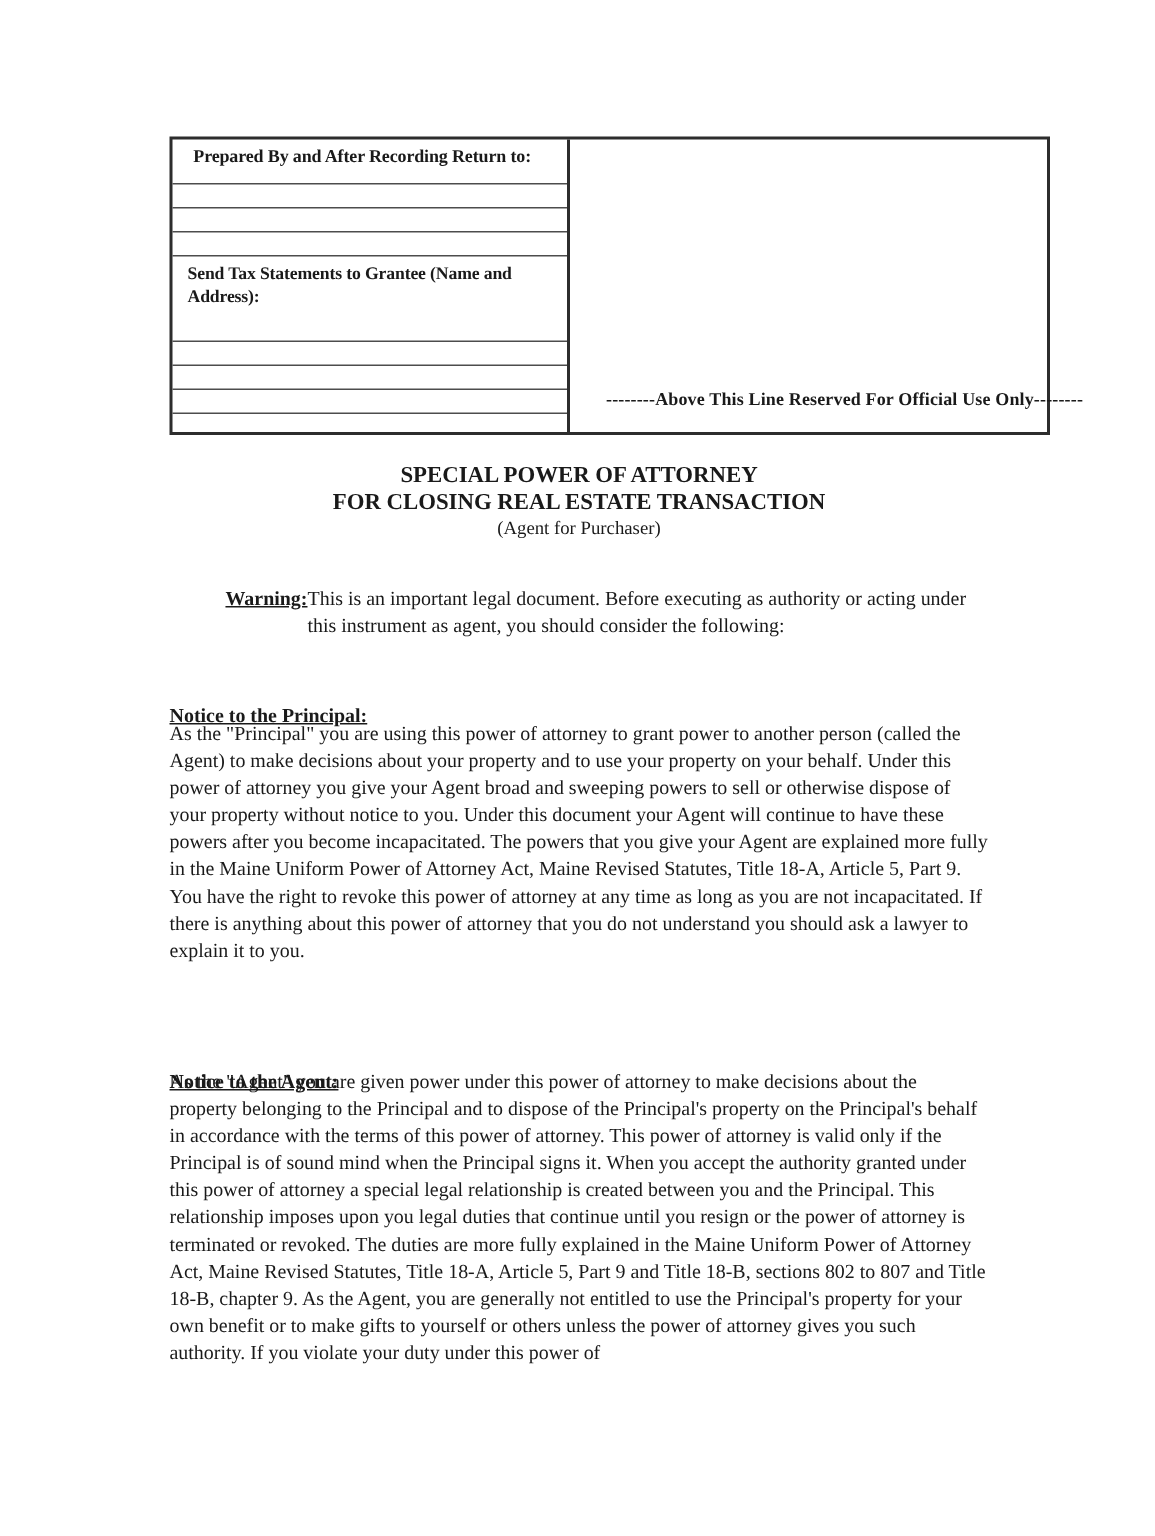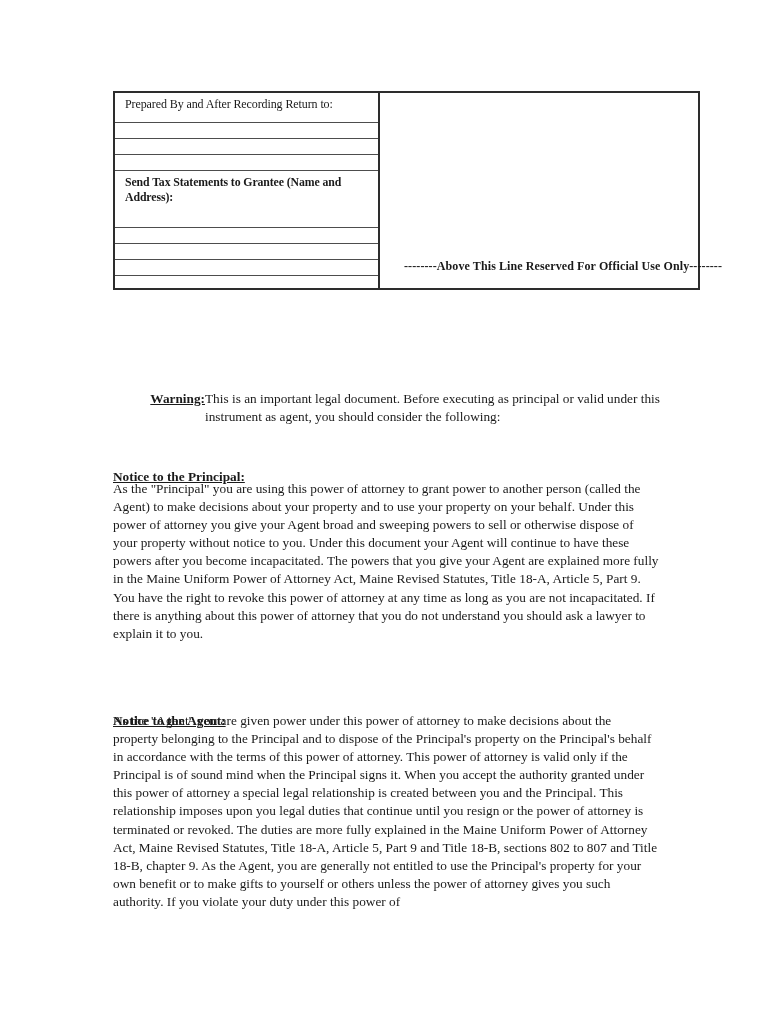--- a/index.html
+++ b/index.html
@@ -35,26 +35,27 @@
     display: flex;
     flex-direction: column;
   }
   .box-right {
     flex: 1;
     position: relative;
   }
   .row-header {
     height: 29px;
     box-sizing: border-box;
-    padding: 4px 8px 0 10px;
-    font-weight: normal;
+    padding: 4px 24px 0 10px;
+    font-weight: bold;
     font-size: 12px;
     line-height: 14px;
     white-space: nowrap;
     letter-spacing: -0.1px;
+    text-align: right;
   }
   .fill-line {
     height: 16px;
     box-sizing: border-box;
     border-top: 1.5px solid #4d4d4d;
   }
   .fill-line.grow { flex: 1; }
   .row-tax {
     height: 57px;
     box-sizing: border-box;
@@ -150,24 +151,29 @@
       <div class="fill-line"></div>
       <div class="fill-line"></div>
       <div class="fill-line"></div>
       <div class="fill-line grow"></div>
     </div>
     <div class="box-right">
       <div class="official-use">--------Above This Line Reserved For Official Use Only--------</div>
     </div>
   </div>
 
+  <div class="title-block">
+    <div class="title-line">SPECIAL POWER OF ATTORNEY</div>
+    <div class="title-line">FOR CLOSING REAL ESTATE TRANSACTION</div>
+    <div class="title-subtitle">(Agent for Purchaser)</div>
+  </div>
 
   <div class="warning-row">
     <span class="warning-label">Warning:</span>
-    <div class="warning-text">This is an important legal document. Before executing as principal or valid under this instrument as agent, you should consider the following:</div>
+    <div class="warning-text">This is an important legal document. Before executing as authority or acting under this instrument as agent, you should consider the following:</div>
   </div>
 
   <div class="section-heading heading-principal">Notice to the Principal:</div>
 
   <p class="body-para para-principal">As the "Principal" you are using this power of attorney to grant power to another person (called the Agent) to make decisions about your property and to use your property on your behalf. Under this power of attorney you give your Agent broad and sweeping powers to sell or otherwise dispose of your property without notice to you. Under this document your Agent will continue to have these powers after you become incapacitated. The powers that you give your Agent are explained more fully in the Maine Uniform Power of Attorney Act, Maine Revised Statutes, Title 18-A, Article 5, Part 9. You have the right to revoke this power of attorney at any time as long as you are not incapacitated. If there is anything about this power of attorney that you do not understand you should ask a lawyer to explain it to you.</p>
 
   <div class="section-heading heading-agent">Notice to the Agent:</div>
 
   <p class="body-para para-agent">As the "Agent" you are given power under this power of attorney to make decisions about the property belonging to the Principal and to dispose of the Principal's property on the Principal's behalf in accordance with the terms of this power of attorney. This power of attorney is valid only if the Principal is of sound mind when the Principal signs it. When you accept the authority granted under this power of attorney a special legal relationship is created between you and the Principal. This relationship imposes upon you legal duties that continue until you resign or the power of attorney is terminated or revoked. The duties are more fully explained in the Maine Uniform Power of Attorney Act, Maine Revised Statutes, Title 18-A, Article 5, Part 9 and Title 18-B, sections 802 to 807 and Title 18-B, chapter 9. As the Agent, you are generally not entitled to use the Principal's property for your own benefit or to make gifts to yourself or others unless the power of attorney gives you such authority. If you violate your duty under this power of</p>
 

